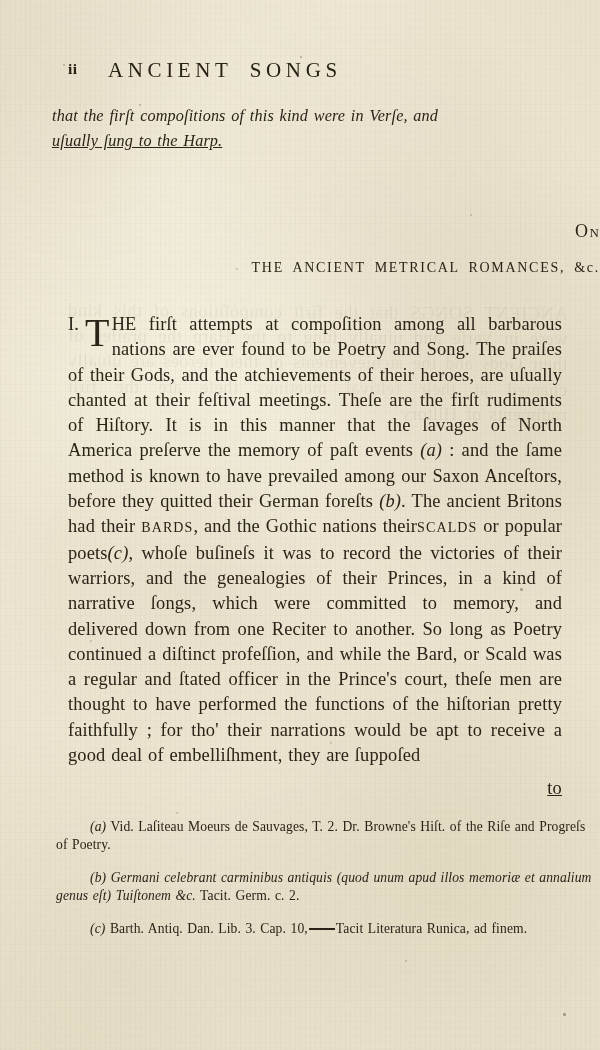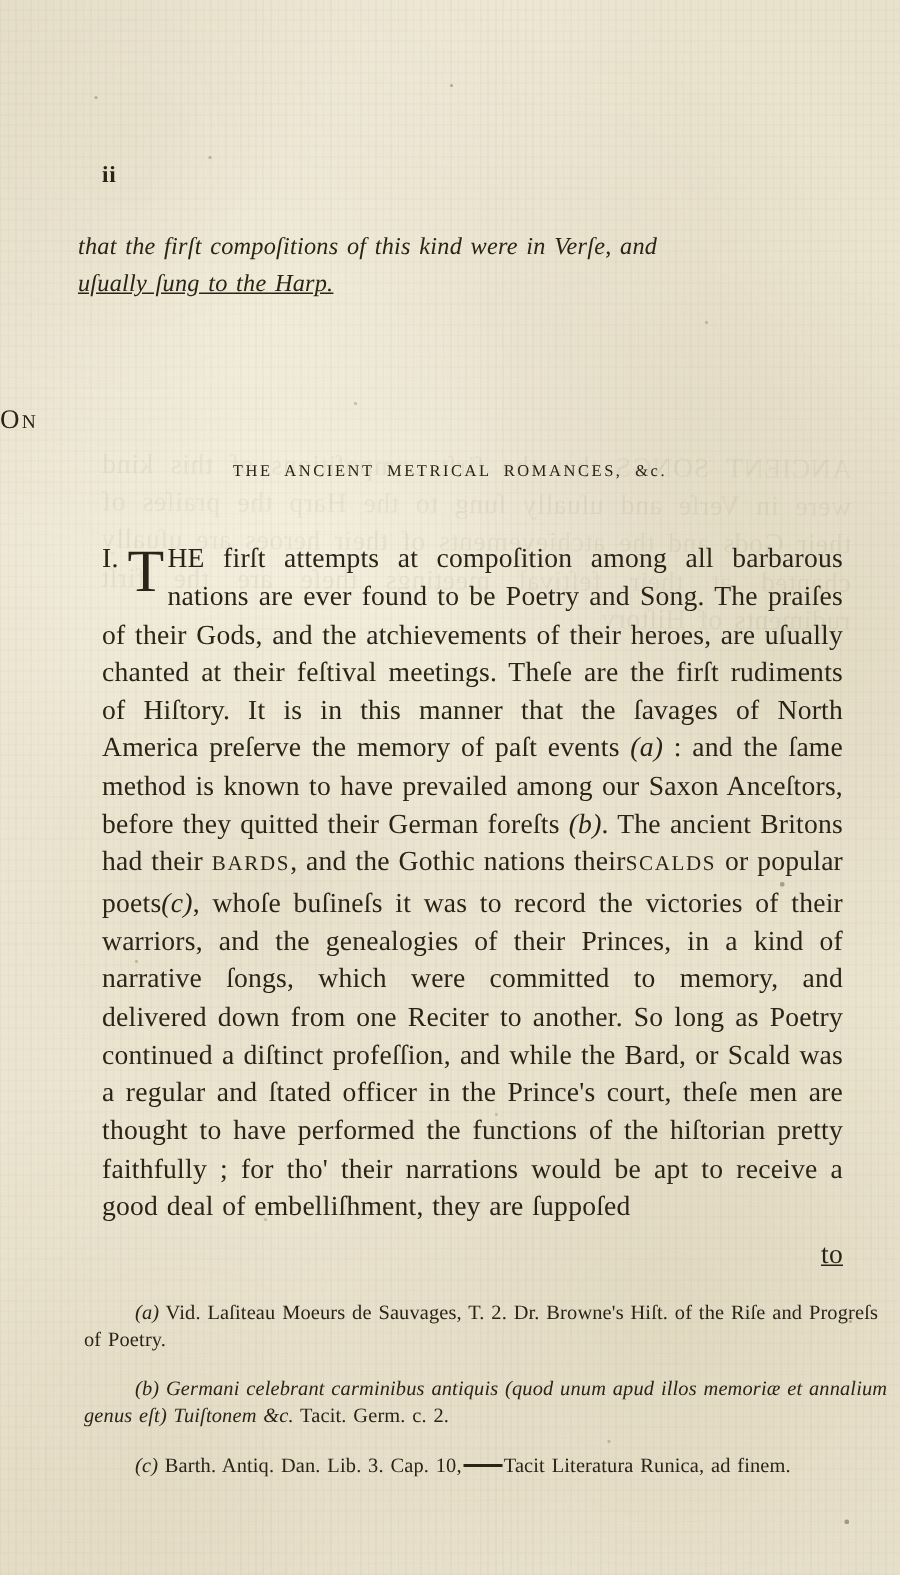--- a/index.html
+++ b/index.html
@@ -59,21 +59,21 @@
     font-size: 18.5px;
     line-height: 25.2px;
     color: #4a3a22;
     letter-spacing: 0.4px;
     word-spacing: 3px;
     text-align: justify;
   }
   #specks { position: absolute; inset: 0; pointer-events: none; }
   .speck { position: absolute; border-radius: 50%; background: #6d5c3c; }
 
-  .content { position: absolute; inset: 0; margin-top: 48px; }
+  .content { position: absolute; inset: 0; }
 
   
   .runhead {
     position: absolute;
     left: 0; right: 0;
     top: 58px;
     height: 26px;
   }
   .folio {
     position: absolute;
@@ -105,33 +105,34 @@
     letter-spacing: 0.15px;
     word-spacing: 1.5px;
   }
   .preamble .l2 { display: block; text-decoration: underline; }
 
   
   .head-on {
     position: absolute;
     left: 0; right: 0;
     top: 221px;
-    text-align: left;
+    text-align: right;
     font-size: 18px;
     letter-spacing: 1.5px;
+    padding-left: 30px;
   }
   .head-on .cap { font-size: 18px; }
   .head-on .sc { font-size: 13px; letter-spacing: 1.2px; }
 
   .head-sub {
     position: absolute;
     left: 0; right: 0;
     top: 260px;
-    text-align: center;
-    font-size: 11px;
+    text-align: right;
+    font-size: 14px;
     letter-spacing: 1.7px;
     word-spacing: 4px;
     white-space: nowrap;
   }
 
   
   .body {
     position: absolute;
     left: 68px;
     top: 312px;
@@ -221,20 +222,21 @@
     <div class="speck" style="left:563px;top:1013px;width:2.5px;height:2.5px;opacity:.55;"></div>
     <div class="speck" style="left:405px;top:960px;width:1.5px;height:1.5px;opacity:.3;"></div>
     <div class="speck" style="left:176px;top:812px;width:1.5px;height:1.5px;opacity:.28;"></div>
     <div class="speck" style="left:330px;top:742px;width:1.5px;height:1.5px;opacity:.25;"></div>
   </div>
 
   <div class="content">
 
     <div class="runhead">
       <span class="folio">ii</span>
+      <span class="runhead-title">ANCIENT SONGS</span>
     </div>
 
     <div class="preamble">
       <span>that the firſt compoſitions of this kind were in Verſe, and</span>
       <span class="l2">uſually ſung to the Harp.</span>
     </div>
 
     <div class="head-on">
       <span class="cap">O</span><span class="sc">N</span>
     </div>

